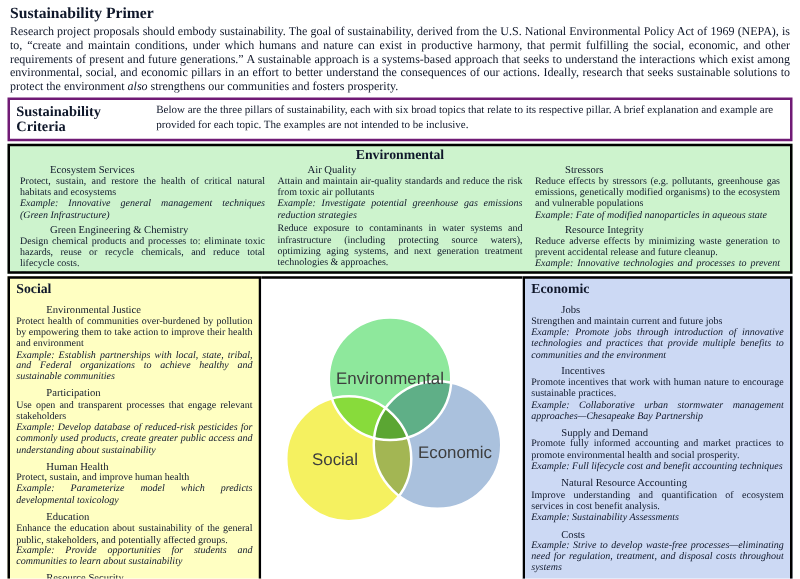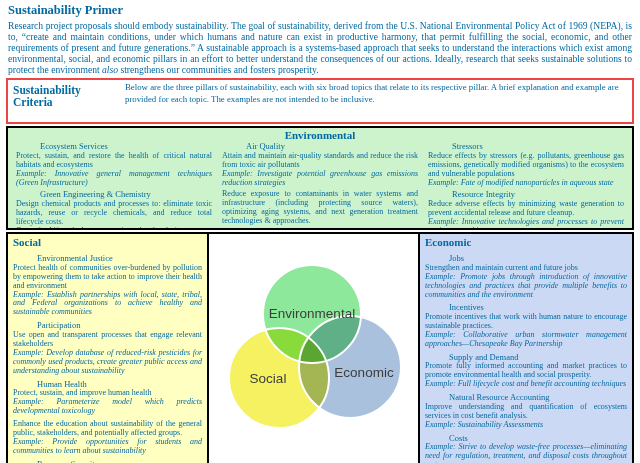--- a/index.html
+++ b/index.html
@@ -1,21 +1,21 @@
 <!DOCTYPE html>
 <html><head>
 <meta charset="utf-8">
 <style>
   html,body{margin:0;padding:0;background:#fff;}
   .page{position:relative;width:640px;height:463px;overflow:hidden;background:#fff;
-        font-family:"Liberation Serif", serif;color:#0369a1;}
+        font-family:"Liberation Serif", serif;color:#0f172a;}
   .doc-title{font-weight:bold;font-size:12.5px;padding:3px 8px 0 8px;}
   .intro{font-size:9.6px;line-height:1.15;text-align:justify;margin:2px 8px 0 8px;}
   .intro .it{font-style:italic;}
-  .criteria-box{display:flex;border:2px solid #ef4444;margin:3px 6px 0 6px;padding:2px 5px 14px 5px;
+  .criteria-box{display:flex;border:2px solid #701a75;margin:3px 6px 0 6px;padding:2px 5px 3px 5px;
                 box-sizing:border-box;align-items:flex-start;}
   .criteria-label{font-weight:bold;font-size:11.5px;width:100px;flex:none;padding-top:2px;}
   .criteria-desc{flex:1;font-size:8.8px;line-height:1.3;padding-left:12px;}
   .env-box{border:2px solid #000;margin:2px 6px 0 6px;background:#cdf3cd;box-sizing:border-box;
            height:104px;overflow:hidden;}
   .env-title{text-align:center;font-weight:bold;font-size:11px;padding-top:1px;}
   .env-cols{display:flex;padding:1px 3px 3px 3px;}
   .env-col{flex:1;padding:0 5px;}
   .topic{margin-bottom:3px;font-size:8px;line-height:1.12;}
   .topic-heading{font-weight:normal;font-size:8.5px;padding-left:24px;}
@@ -101,20 +101,21 @@
         <div class="topic-heading">Participation</div>
         <div class="topic-body">Use open and transparent processes that engage relevant stakeholders</div>
         <div class="topic-example">Example: Develop database of reduced-risk pesticides for commonly used products, create greater public access and understanding about sustainability</div>
       </div>
       <div class="topic">
         <div class="topic-heading">Human Health</div>
         <div class="topic-body">Protect, sustain, and improve human health</div>
         <div class="topic-example">Example: Parameterize model which predicts developmental toxicology</div>
       </div>
       <div class="topic">
+        <div class="topic-heading">Education</div>
         <div class="topic-body">Enhance the education about sustainability of the general public, stakeholders, and potentially affected groups.</div>
         <div class="topic-example">Example: Provide opportunities for students and communities to learn about sustainability</div>
       </div>
       <div class="topic">
         <div class="topic-heading">Resource Security</div>
 
       </div>
 
     </div>
 

